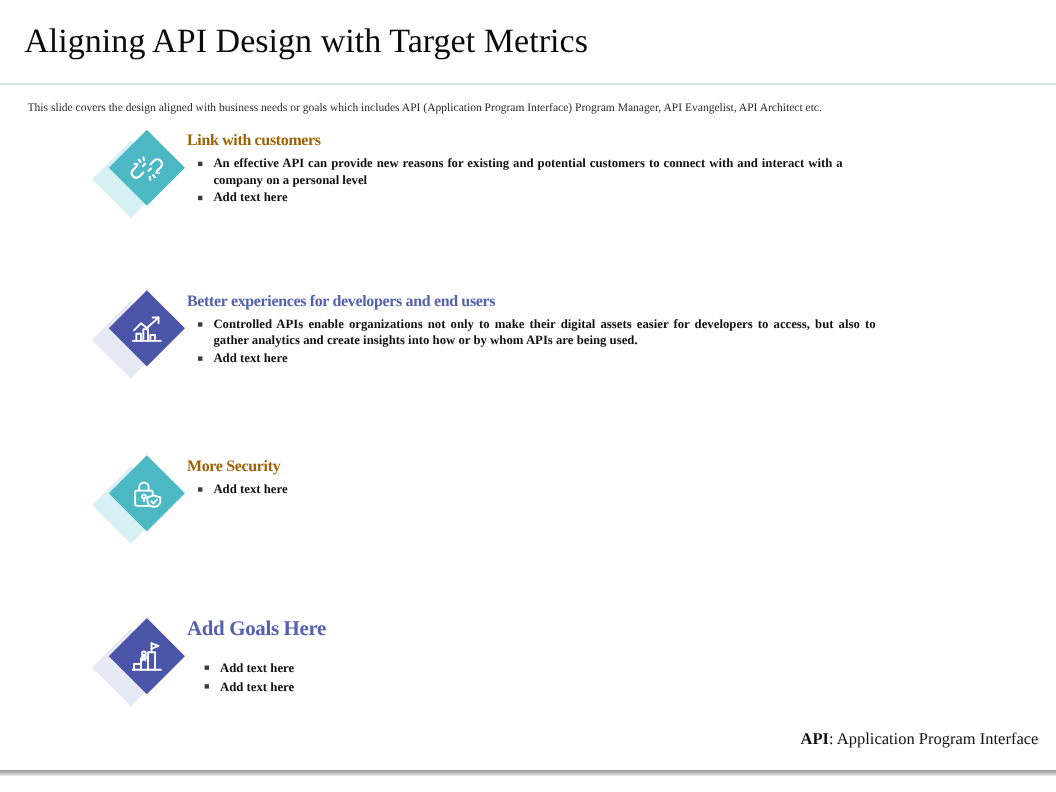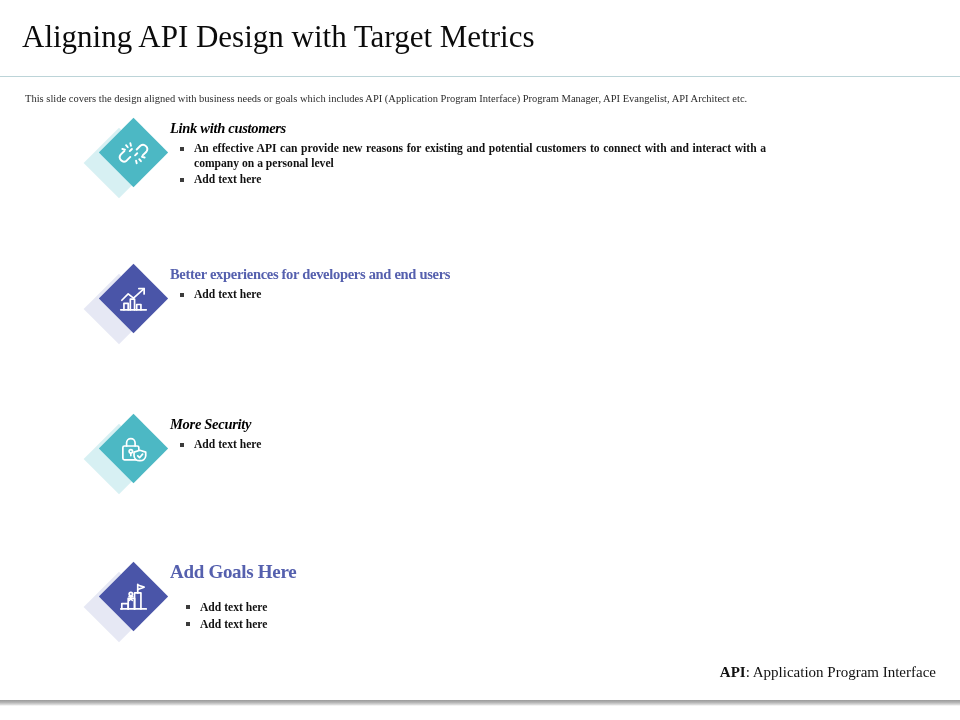--- a/index.html
+++ b/index.html
@@ -118,21 +118,21 @@
     width: 742px;
   }
   .sec-heading {
     font-family: "Liberation Serif", serif;
     font-weight: bold;
     font-size: 14.5px;
     line-height: 20px;
     margin: 0 0 4px 0;
     letter-spacing: -0.3px;
   }
-  .h-teal { color: #000000; font-style: italic; }
+  .h-teal { color: #a16207; }
   .h-blue { color: #5560ae; }
 
   ul.bullets {
     list-style: none;
     margin: 4px;
     padding: 0;
     font-weight: bold;
   }
   ul.bullets li {
     position: relative;
@@ -160,21 +160,21 @@
 
   
   .sec1 .sec-body { width: 600px; }
   .sec2 .sec-body { width: 630px; }
   .sec3 .sec-body { width: 690px; }
   .sec4 .sec-body { width: 400px; }
 
   
   .footer-note {
     position: absolute;
-    right: 24px;
+    right: 16px;
     top: 662px;
     font-family: "Liberation Serif", serif;
     font-size: 15px;
     line-height: 20px;
     color: #111111;
     white-space: nowrap;
   }
   .footer-note b { font-weight: bold; }
 </style>
 </head>
@@ -219,20 +219,21 @@
           <path d="M13 26 V16 H17 V26"></path>
           <path d="M19 26 V21 H23 V26"></path>
           <path d="M5 17 L11 11 L16 15 L26 6"></path>
           <path d="M21 6 H26 V11"></path>
         </svg>
       </div>
     </div>
     <div class="sec-body">
       <div class="sec-heading h-blue">Better experiences for developers and end users</div>
       <ul class="bullets">
+        <li class="justify">Controlled APIs enable organizations not only to make their digital assets easier for developers to access, but also to gather analytics and create insights into how or by whom APIs are being used.</li>
         <li>Add text here</li>
       </ul>
     </div>
   </div>
 
   <div class="section sec3">
     <div class="icon-wrap">
       <div class="diamond-shadow teal-shade"></div>
       <div class="diamond-main teal-main">
         <svg class="glyph" viewBox="0 0 32 32" fill="none" stroke="#ffffff" stroke-width="1.6" stroke-linecap="round" stroke-linejoin="round">

